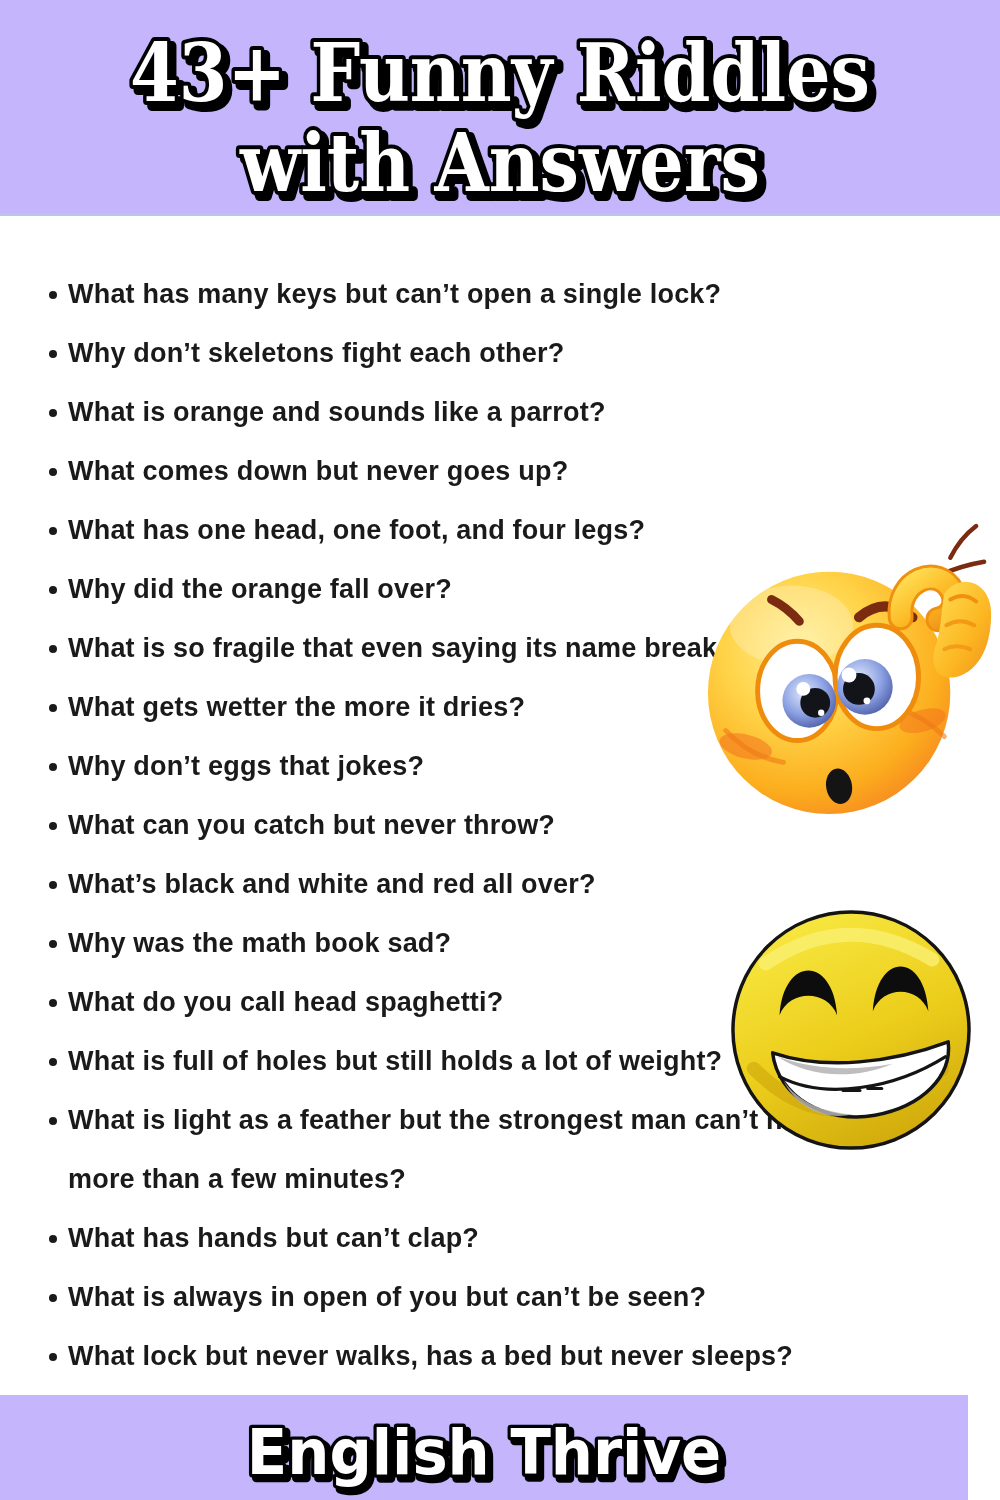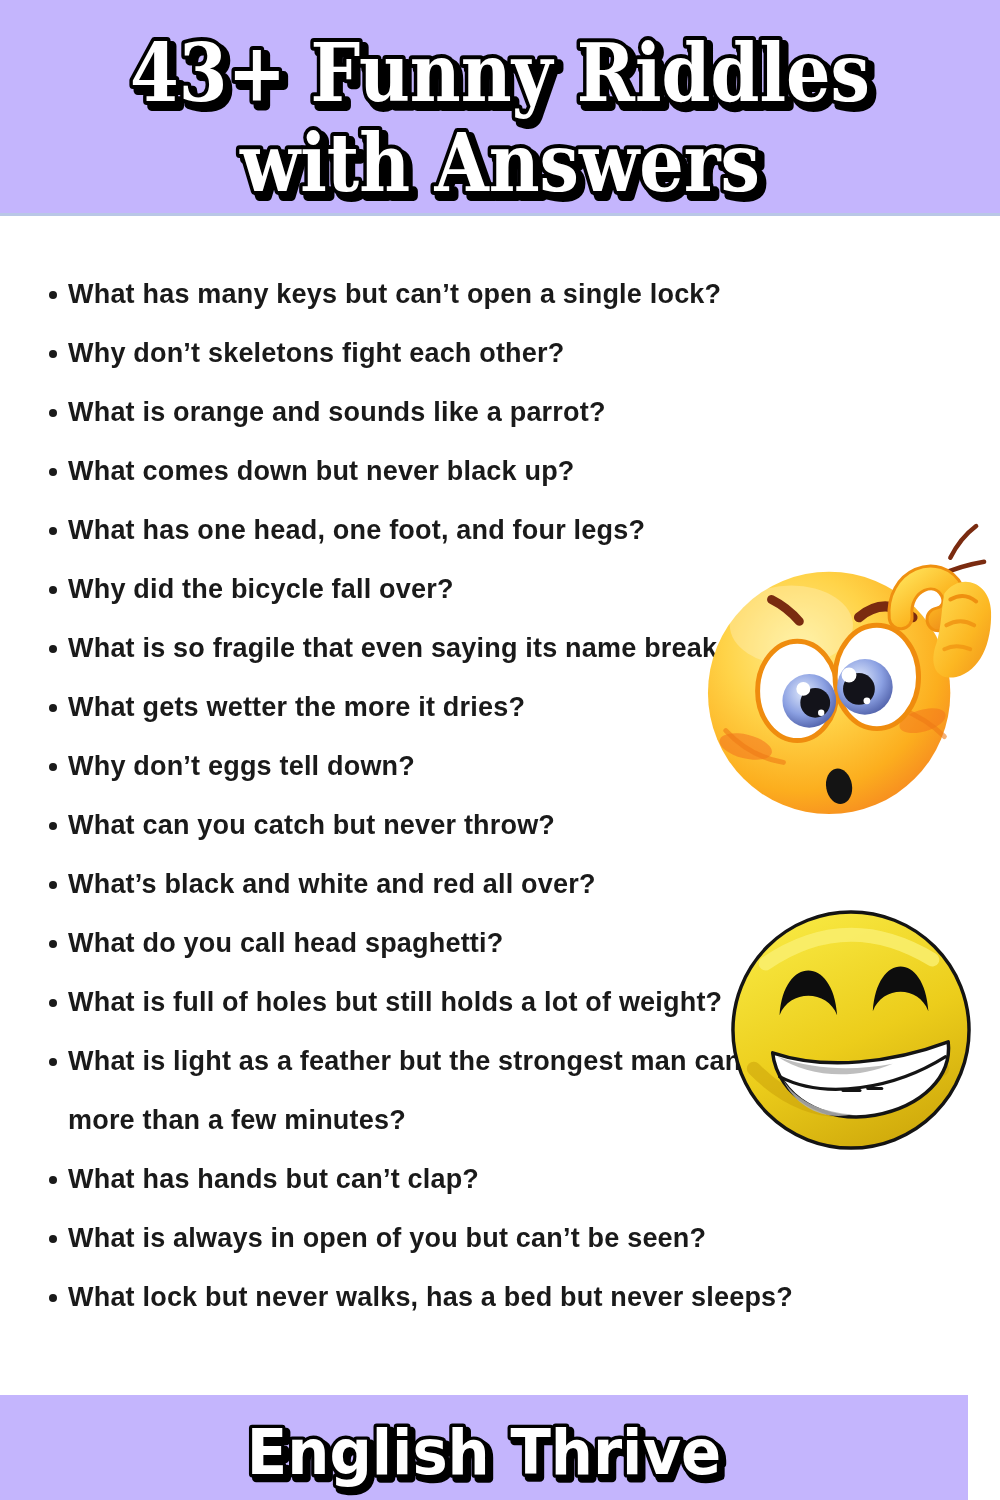--- a/index.html
+++ b/index.html
@@ -79,28 +79,29 @@
     <text class="title-shadow" x="505" y="196" text-anchor="middle" textLength="520" lengthAdjust="spacingAndGlyphs">with Answers</text>
     <text class="title-text" x="500" y="191" text-anchor="middle" textLength="520" lengthAdjust="spacingAndGlyphs">with Answers</text>
   </svg>
 </header>
 
 <main class="list-area">
   <ul class="riddle-list" id="riddle-list">
       <li class="riddle-item"><span class="dot"></span><span>What has many keys but can’t open a single lock?</span></li>
       <li class="riddle-item"><span class="dot"></span><span>Why don’t skeletons fight each other?</span></li>
       <li class="riddle-item"><span class="dot"></span><span>What is orange and sounds like a parrot?</span></li>
-      <li class="riddle-item"><span class="dot"></span><span>What comes down but never black up?</span></li>
+      <li class="riddle-item"><span class="dot"></span><span>What comes down but never goes up?</span></li>
       <li class="riddle-item"><span class="dot"></span><span>What has one head, one foot, and four legs?</span></li>
-      <li class="riddle-item"><span class="dot"></span><span>Why did the bicycle fall over?</span></li>
+      <li class="riddle-item"><span class="dot"></span><span>Why did the orange fall over?</span></li>
       <li class="riddle-item"><span class="dot"></span><span>What is so fragile that even saying its name breaks it?</span></li>
       <li class="riddle-item"><span class="dot"></span><span>What gets wetter the more it dries?</span></li>
-      <li class="riddle-item"><span class="dot"></span><span>Why don’t eggs tell down?</span></li>
+      <li class="riddle-item"><span class="dot"></span><span>Why don’t eggs that jokes?</span></li>
       <li class="riddle-item"><span class="dot"></span><span>What can you catch but never throw?</span></li>
       <li class="riddle-item"><span class="dot"></span><span>What’s black and white and red all over?</span></li>
+      <li class="riddle-item"><span class="dot"></span><span>Why was the math book sad?</span></li>
       <li class="riddle-item"><span class="dot"></span><span>What do you call head spaghetti?</span></li>
       <li class="riddle-item"><span class="dot"></span><span>What is full of holes but still holds a lot of weight?</span></li>
       <li class="riddle-item"><span class="dot"></span><span>What is light as a feather but the strongest man can’t hold it for more than a few minutes?</span></li>
       <li class="riddle-item"><span class="dot"></span><span>What has hands but can’t clap?</span></li>
       <li class="riddle-item"><span class="dot"></span><span>What is always in open of you but can’t be seen?</span></li>
       <li class="riddle-item"><span class="dot"></span><span>What lock but never walks, has a bed but never sleeps?</span></li>
     </ul>
 
   <div class="emoji" id="thinking-emoji">
     <svg viewBox="0 0 300 320">

